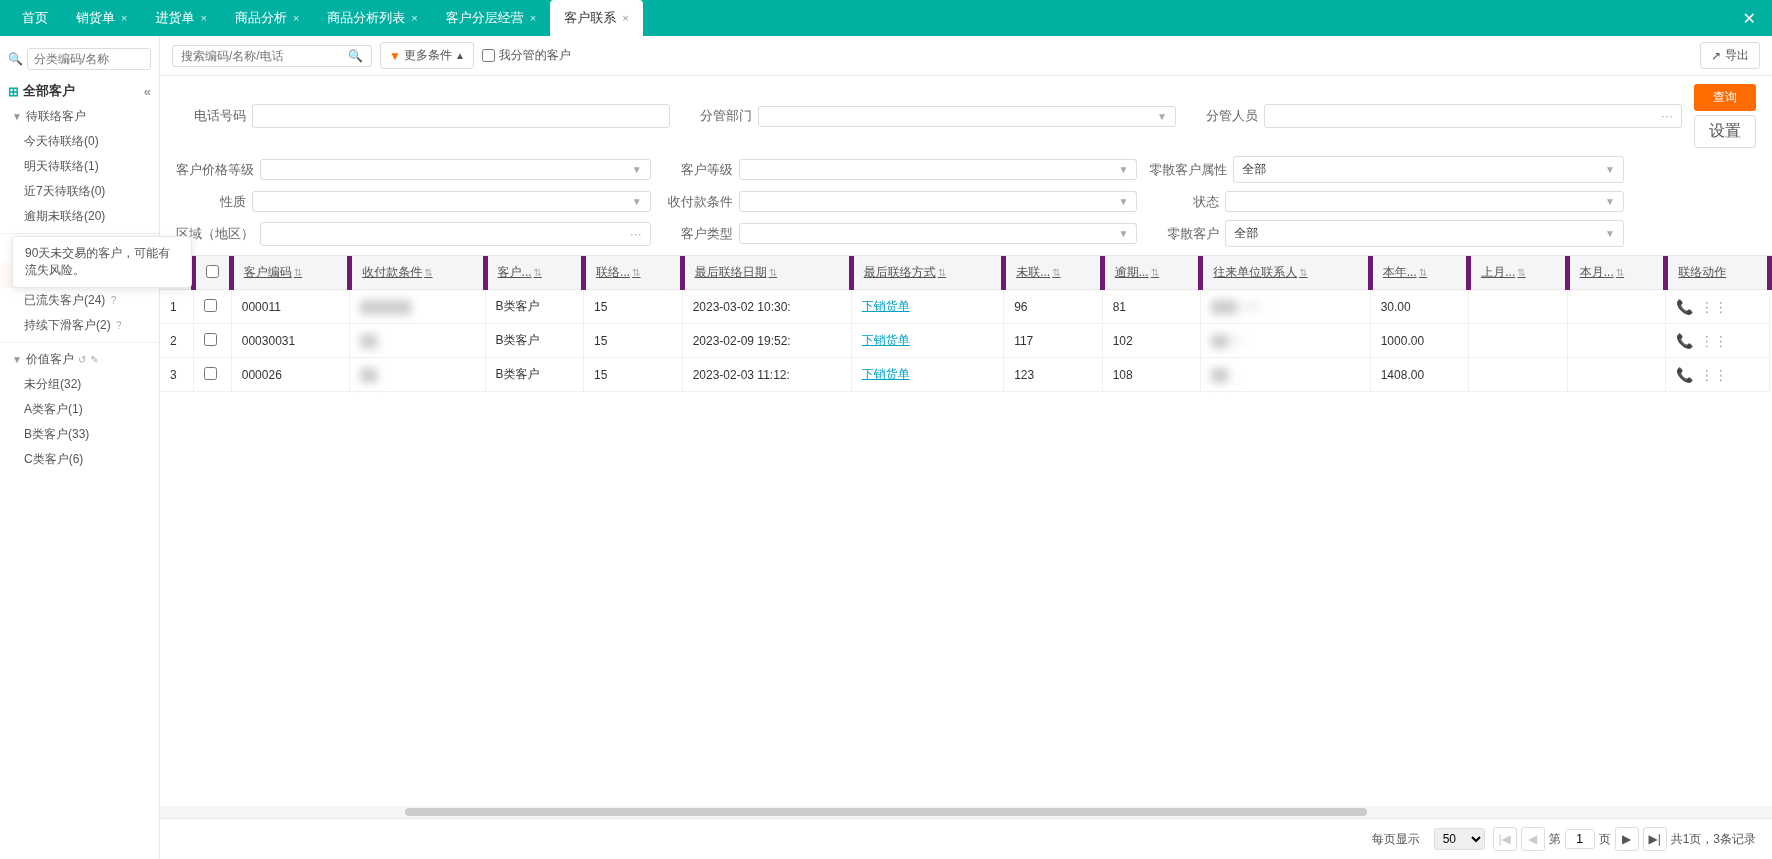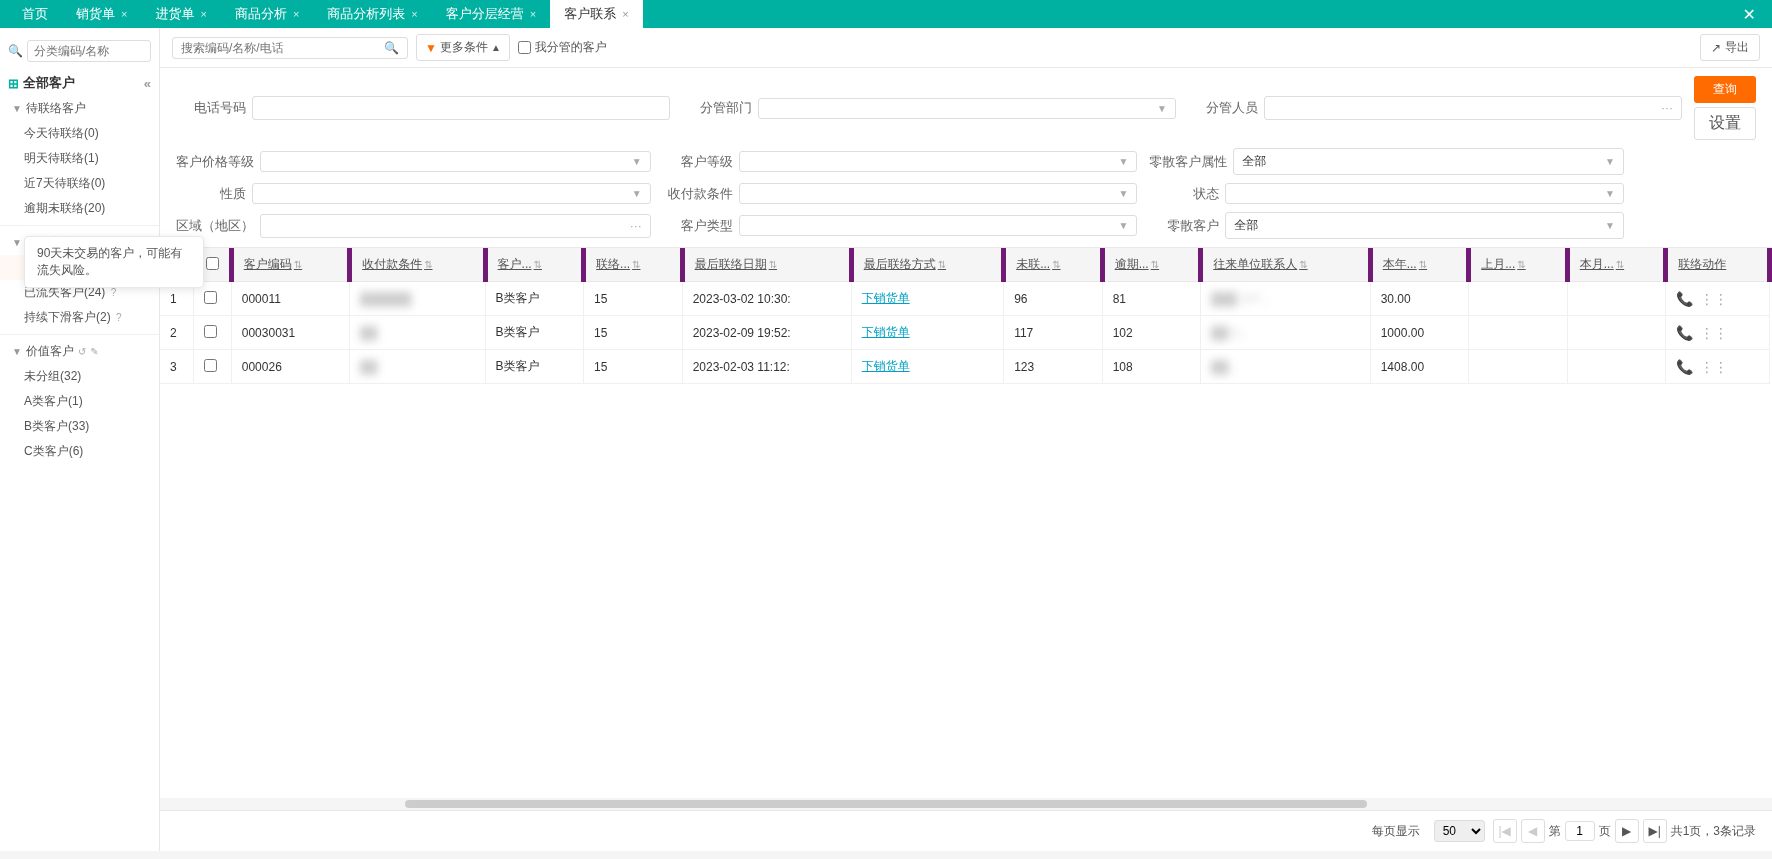--- a/index.html
+++ b/index.html
@@ -3,21 +3,21 @@
   <meta charset="utf-8">
   <style>
     * { box-sizing: border-box; margin: 0; padding: 0; }
     body { font-family: 'Microsoft YaHei', Arial, sans-serif; font-size: 12px; background: #f5f5f5; color: #333; overflow: hidden; }
 
     
     .top-tabs {
       display: flex;
       align-items: center;
       background: #00b0a0;
-      height: 28px;
+      height: 36px;
       padding: 9px 8px;
     }
     .top-tab {
       display: flex;
       align-items: center;
       padding: 0 14px;
       height: 36px;
       color: #fff;
       font-size: 13px;
       cursor: pointer;
@@ -142,21 +142,21 @@
       background: #fff;
       border-bottom: 1px solid #e8e8e8;
       gap: 8px;
     }
     .search-input-wrap {
       display: flex;
       align-items: center;
       border: 1px solid #ddd;
       border-radius: 3px;
       padding: 3px 8px;
-      width: 236px;
+      width: 200px;
     }
     .search-input-wrap input {
       border: none;
       outline: none;
       font-size: 12px;
       width: 100%;
     }
     .filter-btn {
       display: flex;
       align-items: center;
@@ -310,21 +310,21 @@
     .tooltip-box {
       position: absolute;
       background: #fff;
       border: 1px solid #e8e8e8;
       box-shadow: 0 2px 8px rgba(0,0,0,0.1);
       border-radius: 4px;
       padding: 8px 12px;
       font-size: 12px;
       color: #555;
       z-index: 100;
-      left: 24px;
+      left: 12px;
       top: 236px;
       width: 180px;
     }
 
     
     .pagination-bar {
       display: flex;
       align-items: center;
       justify-content: flex-end;
       padding: 8px 16px;

